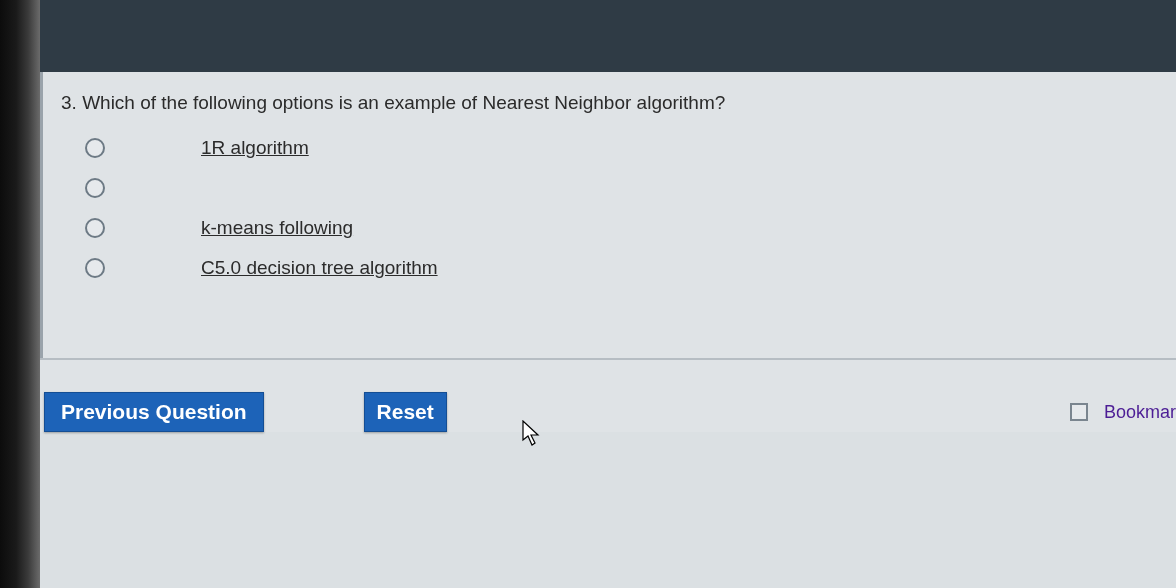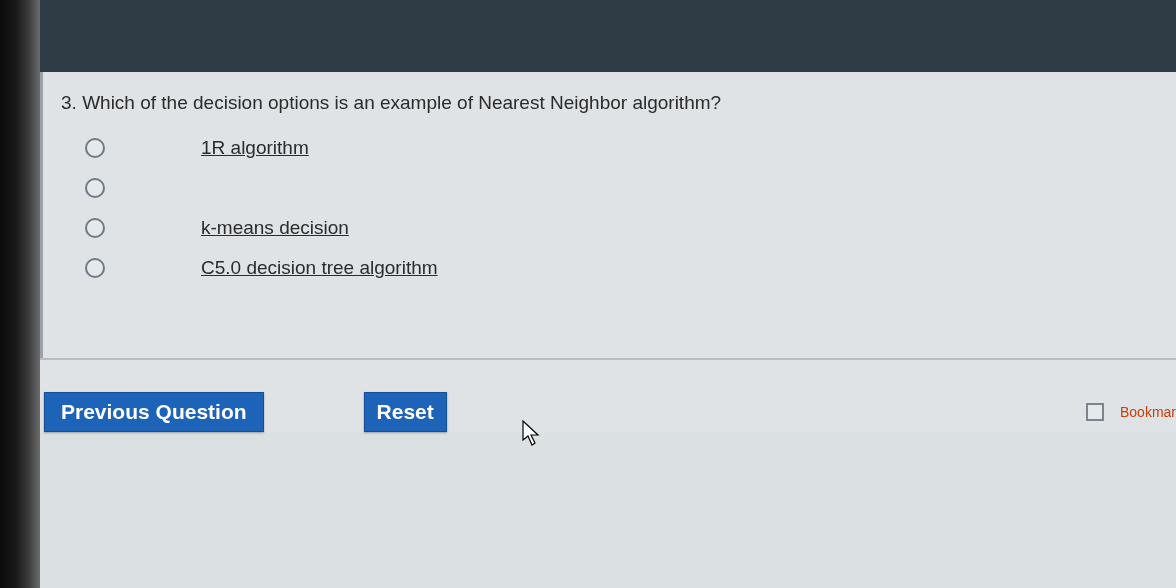--- a/index.html
+++ b/index.html
@@ -84,22 +84,22 @@
   }
   .btn-prev  { margin-left: 4px; }
   .btn-next  { margin-left: 224px; }
   .btn-reset { margin-left: 100px; padding: 7px 12px; }
   .bookmark-group {
     position: absolute;
     right: 0;
     display: flex;
     align-items: center;
     gap: 16px;
-    font-size: 14px;
-    color: #c2410c;
+    font-size: 18px;
+    color: #4c1d95;
   }
   .chk {
     width: 18px; height: 18px;
     border: 2px solid #7a858f;
     background: #e6e9ec;
   }
   .cursor {
     position: absolute;
     top: 348px; left: 482px;
     width: 20px; height: 28px;
@@ -115,33 +115,33 @@
 <body>
 
 <div class="frame-edge"></div>
 <div class="top-dark"></div>
 
 <div class="content">
 
   <div class="question-pane">
     <div class="question-text">
       <span>3.</span>
-      <span>Which of the decision options is an example of Nearest Neighbor algorithm?</span>
+      <span>Which of the following options is an example of Nearest Neighbor algorithm?</span>
     </div>
     <div class="options">
       <div class="option-row">
         <div class="radio"></div>
         <div class="opt-label">1R algorithm</div>
       </div>
       <div class="option-row">
         <div class="radio"></div>
       </div>
       <div class="option-row">
         <div class="radio"></div>
-        <div class="opt-label">k-means decision</div>
+        <div class="opt-label">k-means following</div>
       </div>
       <div class="option-row">
         <div class="radio"></div>
         <div class="opt-label">C5.0 decision tree algorithm</div>
       </div>
     </div>
   </div>
 
   <div class="divider"></div>
 

